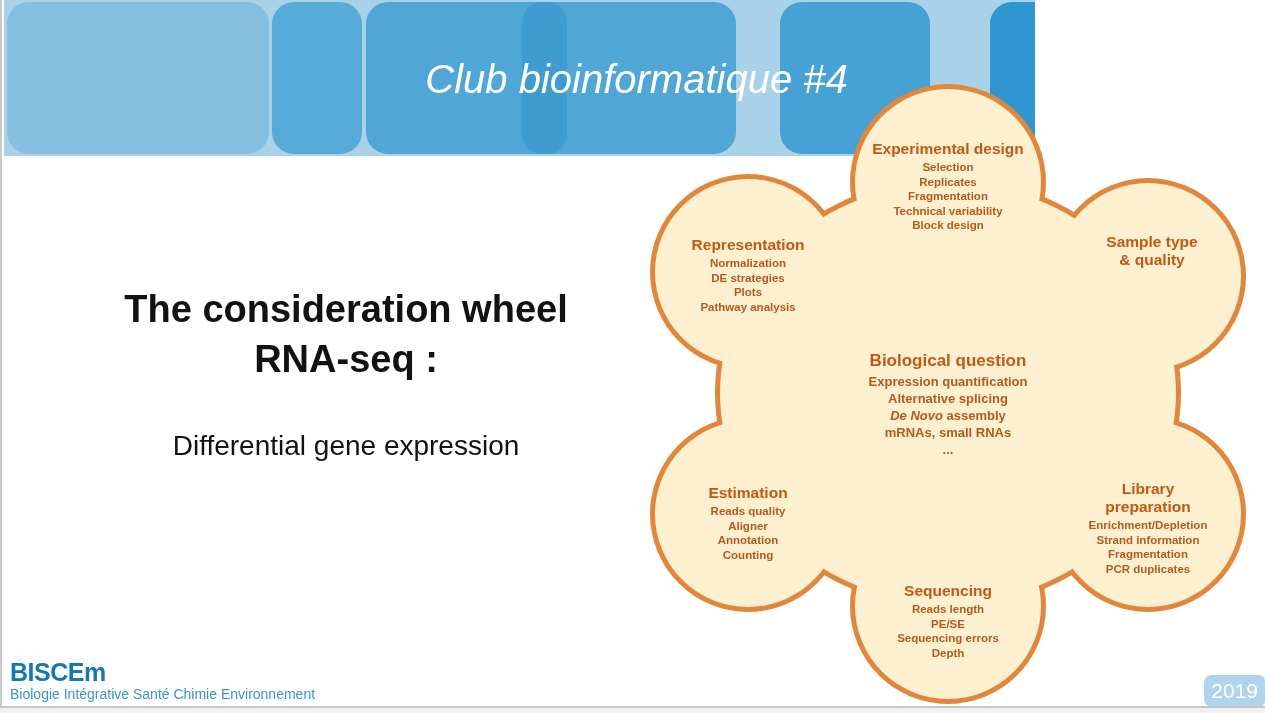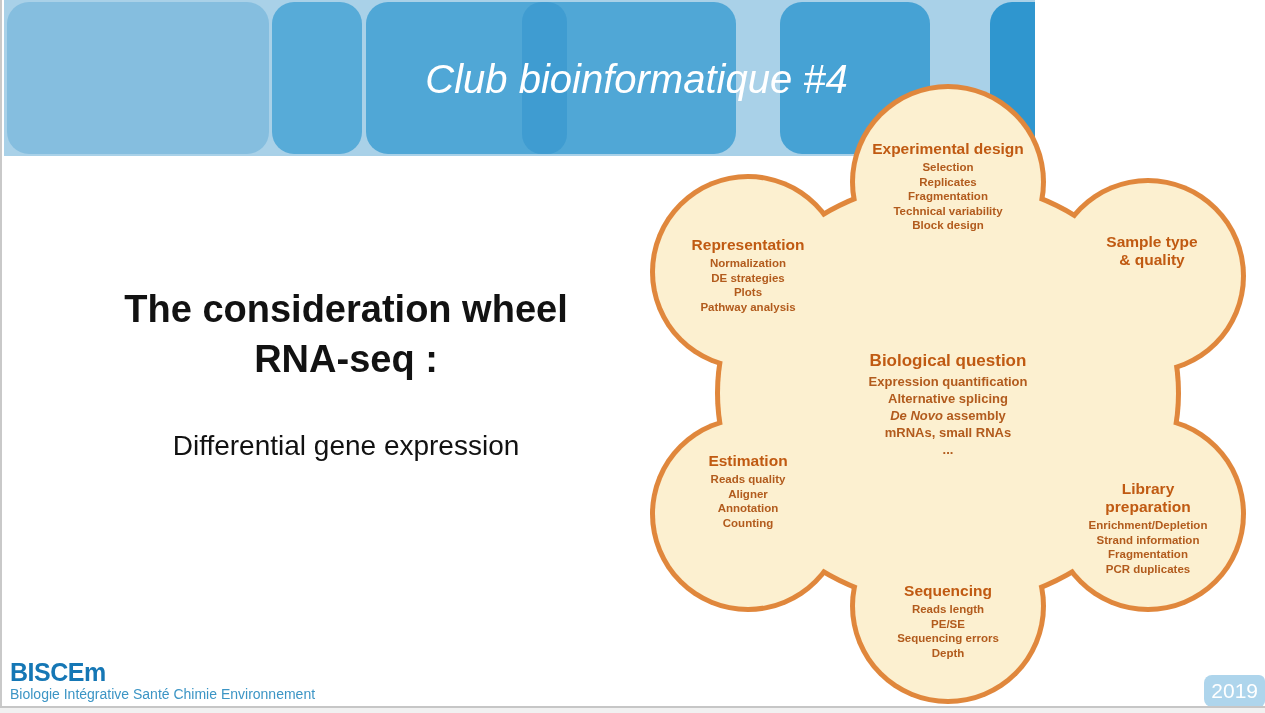--- a/index.html
+++ b/index.html
@@ -42,21 +42,21 @@
   .ring{fill:var(--wheel-stroke);}
   .inner{fill:var(--wheel-fill);}
   .petal{position:absolute;transform:translateX(-50%);text-align:center;}
   .petal-heading{font-size:15.5px;font-weight:bold;color:var(--wheel-heading);
     line-height:18px;white-space:pre-line;margin-bottom:2px;}
   .petal-item{font-size:11.5px;font-weight:bold;color:var(--wheel-item);
     line-height:14.6px;white-space:nowrap;}
   #petal-exp{left:948px;top:140px;}
   #petal-rep{left:748px;top:236px;}
   #petal-sam{left:1152px;top:233px;}
-  #petal-est{left:748px;top:452px;}
+  #petal-est{left:748px;top:484px;}
   #petal-lib{left:1148px;top:480px;}
   #petal-seq{left:948px;top:582px;}
   #wheel-center{left:948px;top:350px;}
   .center-heading{font-size:17px;font-weight:bold;color:var(--wheel-heading);line-height:21px;margin-bottom:2px;}
   .center-item{font-size:13px;font-weight:bold;color:var(--wheel-item);line-height:17px;white-space:nowrap;}
   .ital{font-style:italic;}
 
   
   .logo{position:absolute;left:10px;top:659px;}
   .logo-name{color:var(--logo-blue);font-size:25px;font-weight:bold;line-height:27px;letter-spacing:-0.5px;}

